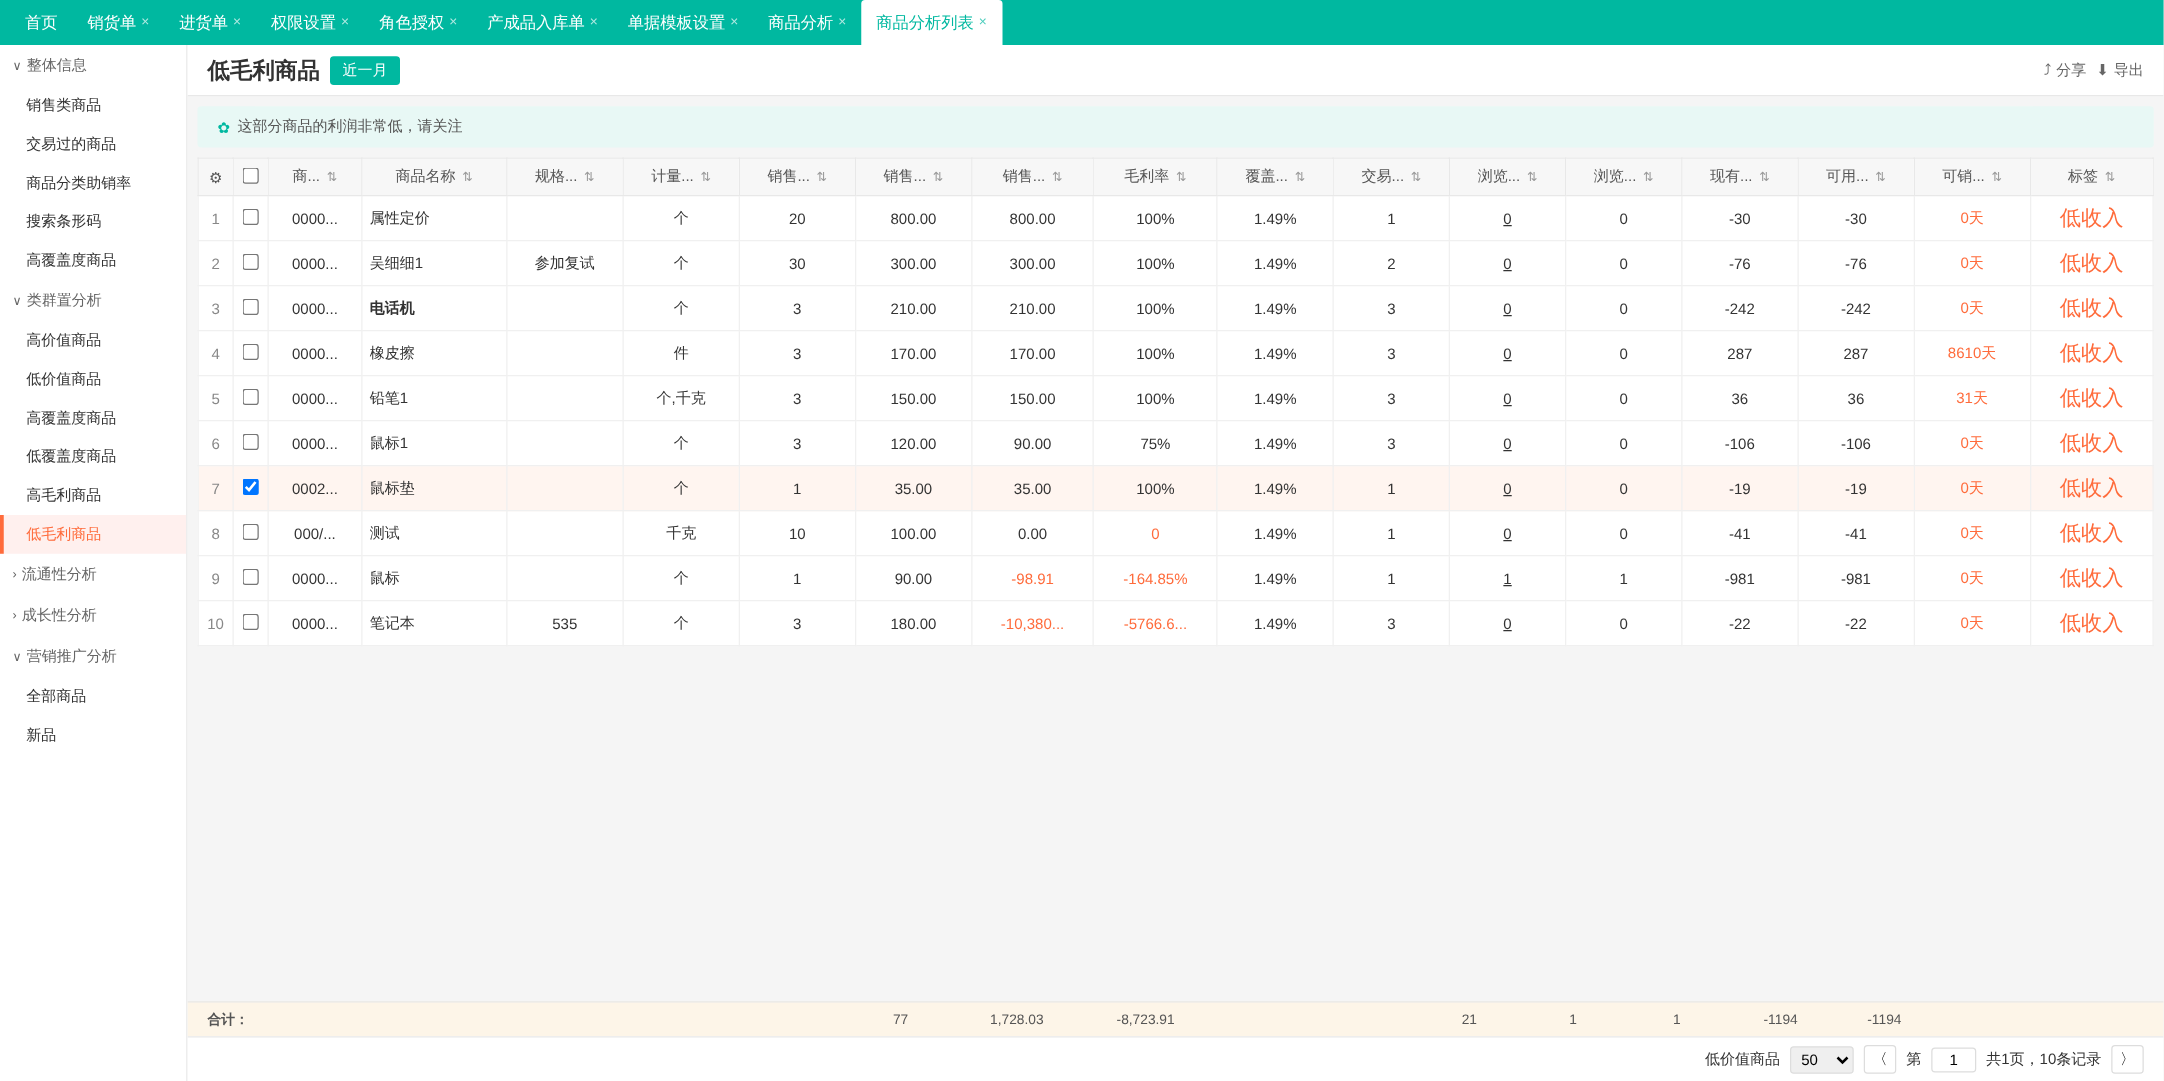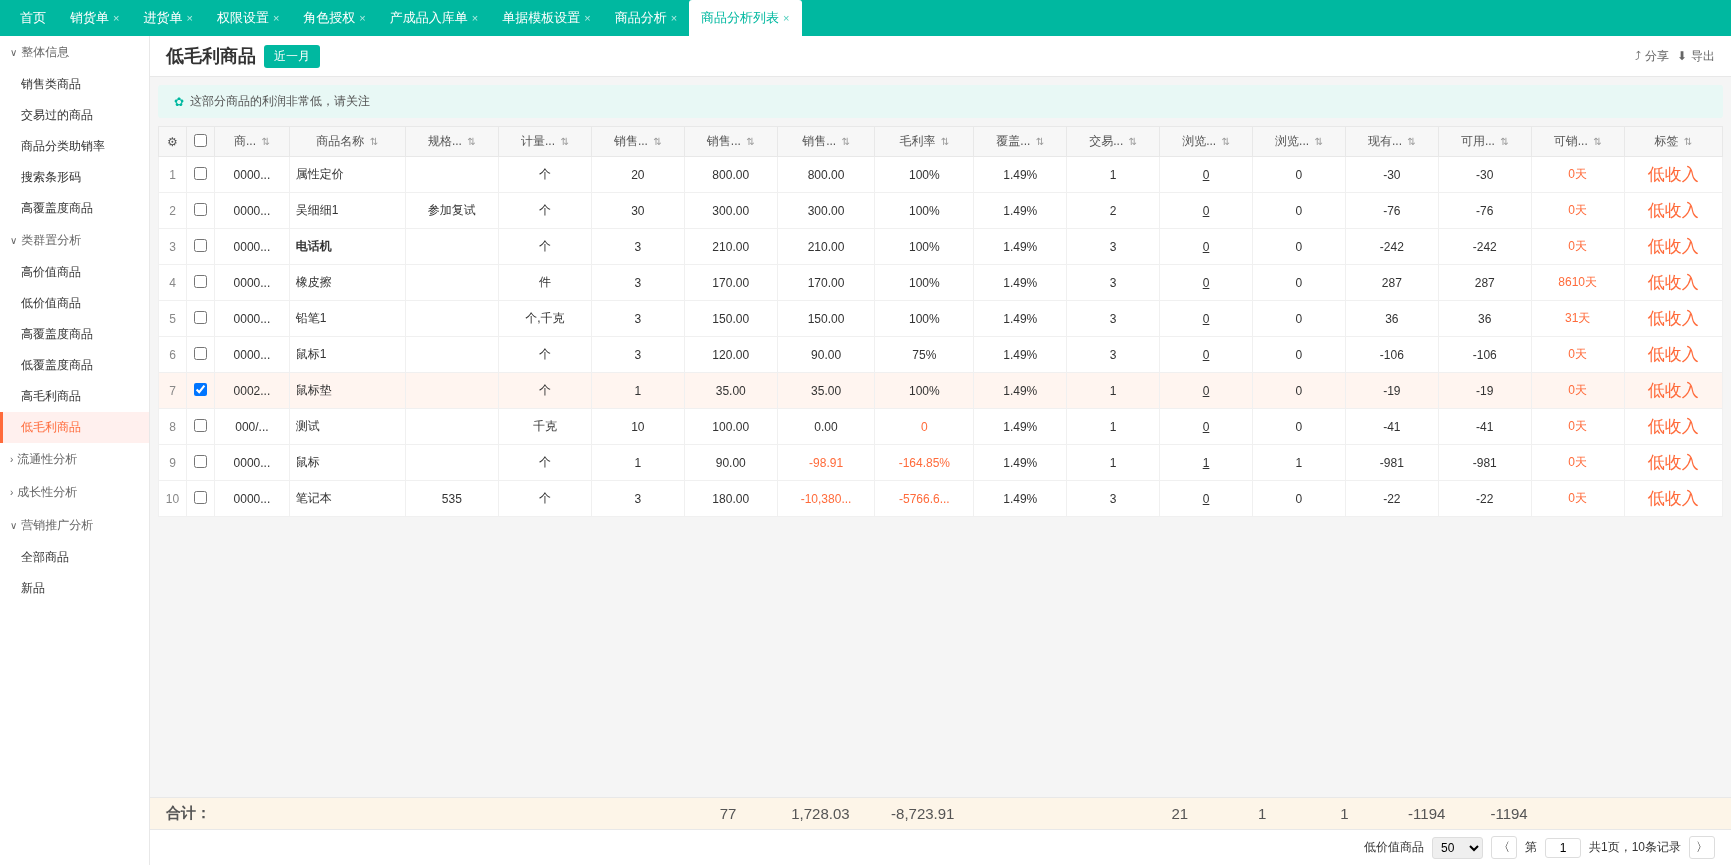--- a/index.html
+++ b/index.html
@@ -193,21 +193,21 @@
     .tag-low { color: #ff6b3b; font-size: 17px; }
     .underline-link { text-decoration: underline; color: #333; cursor: pointer; }
 
     
     .table-footer {
       background: #fdf5e8;
       border-top: 1px solid #e8e8e8;
       padding: 6px 16px;
       display: flex;
       align-items: center;
-      font-size: 15px;
+      font-size: 11px;
       color: #555;
     }
     .footer-total-label { font-weight: bold; margin-right: 16px; }
 
     
     .pagination-bar {
       background: #fff;
       border-top: 1px solid #e8e8e8;
       padding: 6px 16px;
       display: flex;

